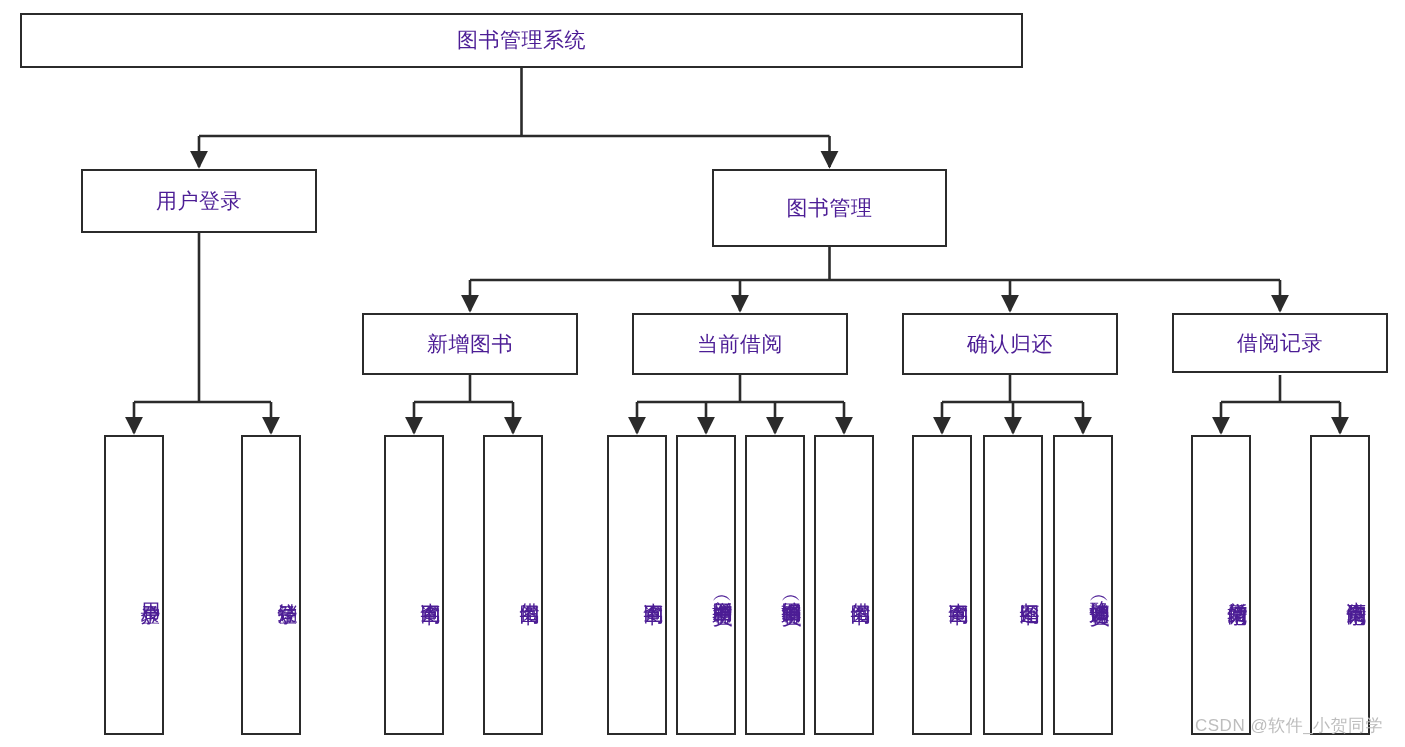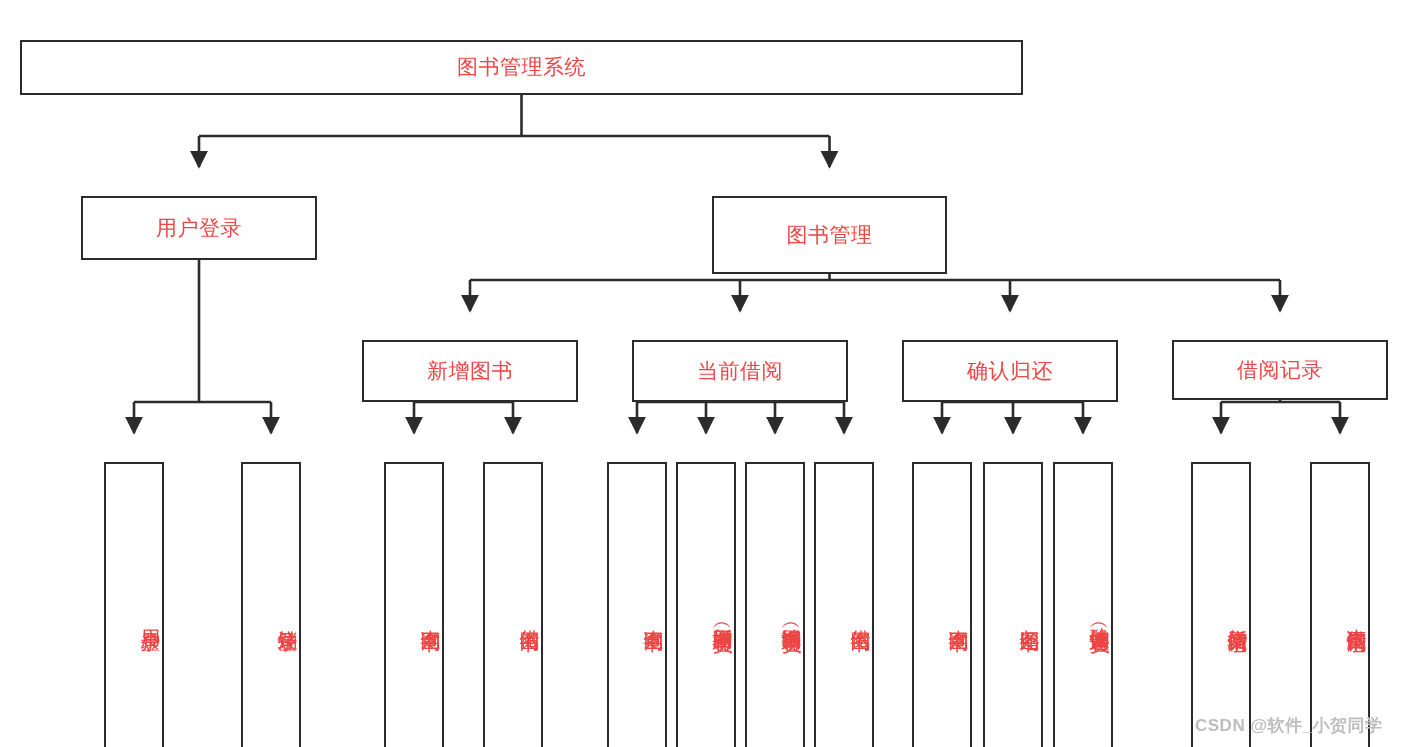--- a/index.html
+++ b/index.html
@@ -22,27 +22,26 @@
     left: 0;
     top: 0;
     width: 1405px;
     height: 747px;
   }
   .node {
     position: absolute;
     box-sizing: border-box;
     border: 2px solid #2b2b2b;
     background: #ffffff;
-    color: #ef4444;
+    color: #4c1d95;
     display: flex;
     align-items: center;
     justify-content: center;
     text-align: center;
     line-height: 1.18;
-    margin-top: 27px;
   }
   .node.horiz {
     font-size: 21px;
     letter-spacing: 0.5px;
   }
   .node.vert {
     writing-mode: vertical-rl;
     text-orientation: upright;
     font-size: 20px;
     letter-spacing: 1px;
@@ -59,21 +58,20 @@
     text-orientation: upright;
   }
   #watermark {
     position: absolute;
     color: #bdbdbd;
     font-size: 17px;
     letter-spacing: 0.5px;
     white-space: nowrap;
     pointer-events: none;
     user-select: none;
-    font-weight: bold;
   }
 </style>
 </head>
 <body>
 
 <div id="canvas">
   <svg id="wires" viewBox="0 0 1405 747" xmlns="http://www.w3.org/2000/svg">
     <defs>
       <marker id="arw" viewBox="0 0 10 10" refX="9" refY="5" markerWidth="7" markerHeight="7" orient="auto-start-reverse">
         <path d="M 0 0 L 10 5 L 0 10 z" fill="#2b2b2b"></path>

